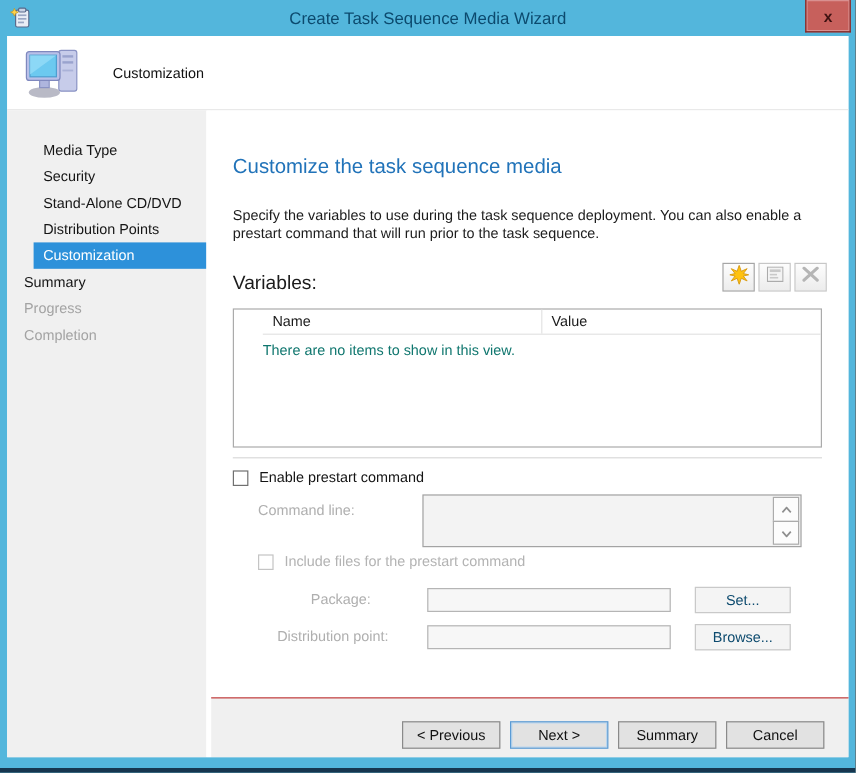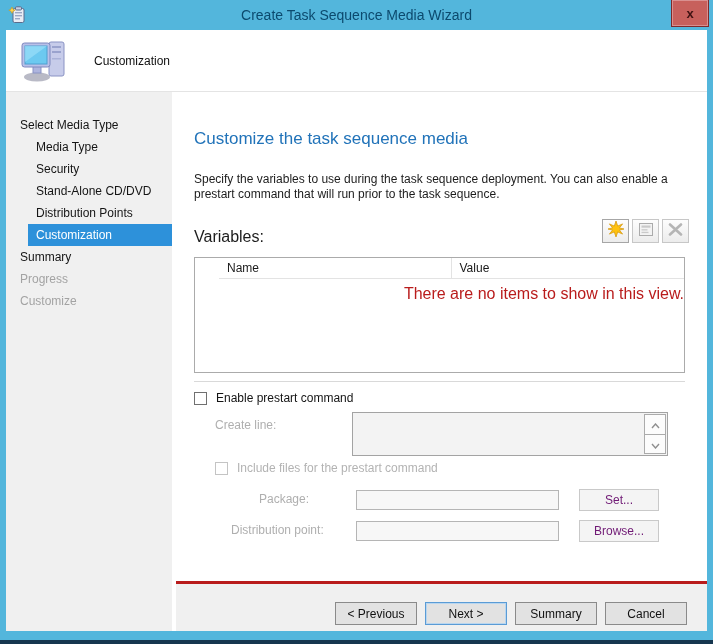--- a/index.html
+++ b/index.html
@@ -45,21 +45,21 @@
   .tool-btn { width:27px; height:24px; border:1px solid #A6A6A6;
     background:linear-gradient(#FDFDFD,#ECECEC); display:flex; align-items:center; justify-content:center; cursor:pointer; }
   .tool-btn.disabled { border-color:#C7C7C7; cursor:default; }
 
   .listview { position:absolute; left:18px; right:22px; top:165px; height:116px;
     border:1px solid #ABABAB; background:#fff;padding-left:24px; }
   .list-header { height:21px; display:flex; border-bottom:1px solid #E3E3E3; }
   .col { font-size:12px; color:#1A1A1A; line-height:20px; padding-left:8px; }
   .col.name { width:50%; border-right:1px solid #E3E3E3; }
   .col.value { flex:1; }
-  .empty-msg { margin-top:6px; text-align:right; font-size:16px; color:#b91c1c; }
+  .empty-msg { margin-top:6px; text-align:left; font-size:12px; color:#0f766e; }
 
   .hsep { position:absolute; left:18px; right:22px; top:289px; border-top:1px solid #D9D9D9; }
 
   .cb-row { position:absolute; display:flex; align-items:center; gap:9px; }
   .checkbox { width:13px; height:13px; background:#fff; border:1px solid #707070; cursor:pointer; }
   .checkbox.disabled { border-color:#C4C4C4; cursor:default; }
   .cb-label { font-size:12px; color:#141414; }
   .cb-label.disabled { color:#B3B3B3; }
 
   .g-label { position:absolute; font-size:12px; color:#AFAFAF; }
@@ -69,25 +69,25 @@
   .cmd-text { position:absolute; inset:0; right:24px; border:none; background:transparent;
     resize:none; font-family:inherit; font-size:12px; }
   .scrollctl { position:absolute; right:1px; top:1px; width:22px; height:40px; display:flex; flex-direction:column; }
   .scroll-btn { flex:1; border:1px solid #ABABAB; background:#FCFCFC;
     display:flex; align-items:center; justify-content:center; }
   .scroll-btn + .scroll-btn { margin-top:-1px; }
 
   .field { position:absolute; left:180px; width:203px; height:20px; border:1px solid #B5B5B5;
     background:#F7F7F7; font-family:inherit; font-size:12px; padding:0 4px; }
   .side-btn { position:absolute; left:403px; width:80px; height:22px; border:1px solid #C9C9C9;
-    background:#F4F4F4; color:#701a75; font-size:12px;
+    background:#F4F4F4; color:#0c4a6e; font-size:12px;
     display:flex; align-items:center; justify-content:center; }
 
   
-  .footer { flex:none; height:50px; background:#F0F0F0; border-top:3px solid #b91c1c;
+  .footer { flex:none; height:50px; background:#F0F0F0; border-top:1px solid #b91c1c;
     display:flex; justify-content:flex-end; align-items:center; gap:8px; padding:12px 20px 0 0; }
   .btn { width:82px; height:23px; background:#E2E2E2; border:1px solid #8A8A8A;
     font-family:inherit; font-size:12px; color:#111; display:flex; align-items:center; justify-content:center; cursor:pointer; }
   .btn.focused { border:1px solid #5A9BD5; box-shadow:inset 0 0 0 1px #B9D6EF; }
 
   .navy { position:absolute; left:0; right:0; bottom:0; height:4px; background:#16364F; }
 </style>
 </head>
 <body>
 
@@ -125,29 +125,28 @@
           <rect x="5" y="8" width="22" height="18" fill="#6CC9F0" stroke="#4E9ED0"></rect>
           <path d="M5 8 L27 8 L5 24 Z" fill="#9ADEF8" opacity="0.7"></path>
         </svg>
       </span>
       <span class="step-title">Customization</span>
     </div>
 
     <div class="bodyrow">
 
       <nav class="sidebar">
-        <div class="nav l0">Select Media Type</div>
         <div class="nav l1">Media Type</div>
         <div class="nav l1">Security</div>
         <div class="nav l1">Stand-Alone CD/DVD</div>
         <div class="nav l1">Distribution Points</div>
         <div class="nav l1 selected">Customization</div>
         <div class="nav l0">Summary</div>
         <div class="nav l0 disabled">Progress</div>
-        <div class="nav l0 disabled">Customize</div>
+        <div class="nav l0 disabled">Completion</div>
       </nav>
 
       <div class="vdiv"></div>
 
       <div class="main-col">
         <div class="content">
 
           <div class="heading">Customize the task sequence media</div>
           <div class="desc">Specify the variables to use during the task sequence deployment. You can also enable a prestart command that will run prior to the task sequence.</div>
 
@@ -188,21 +187,21 @@
             <div class="empty-msg">There are no items to show in this view.</div>
           </div>
 
           <div class="hsep"></div>
 
           <div class="cb-row" style="left:18px; top:299px;">
             <span class="checkbox"></span>
             <span class="cb-label">Enable prestart command</span>
           </div>
 
-          <div class="g-label" style="left:39px; top:326px;">Create line:</div>
+          <div class="g-label" style="left:39px; top:326px;">Command line:</div>
           <div class="cmd-box">
             <textarea class="cmd-text" disabled="" style=""></textarea>
             <div class="scrollctl">
               <div class="scroll-btn">
                 <span>
                   <svg width="9" height="6" viewBox="0 0 9 6">
                       <path d="M1 5 L4.5 1 L8 5" fill="none" stroke="#8F8F8F" stroke-width="1.4"></path>
                     </svg>
                 </span>
               </div>

